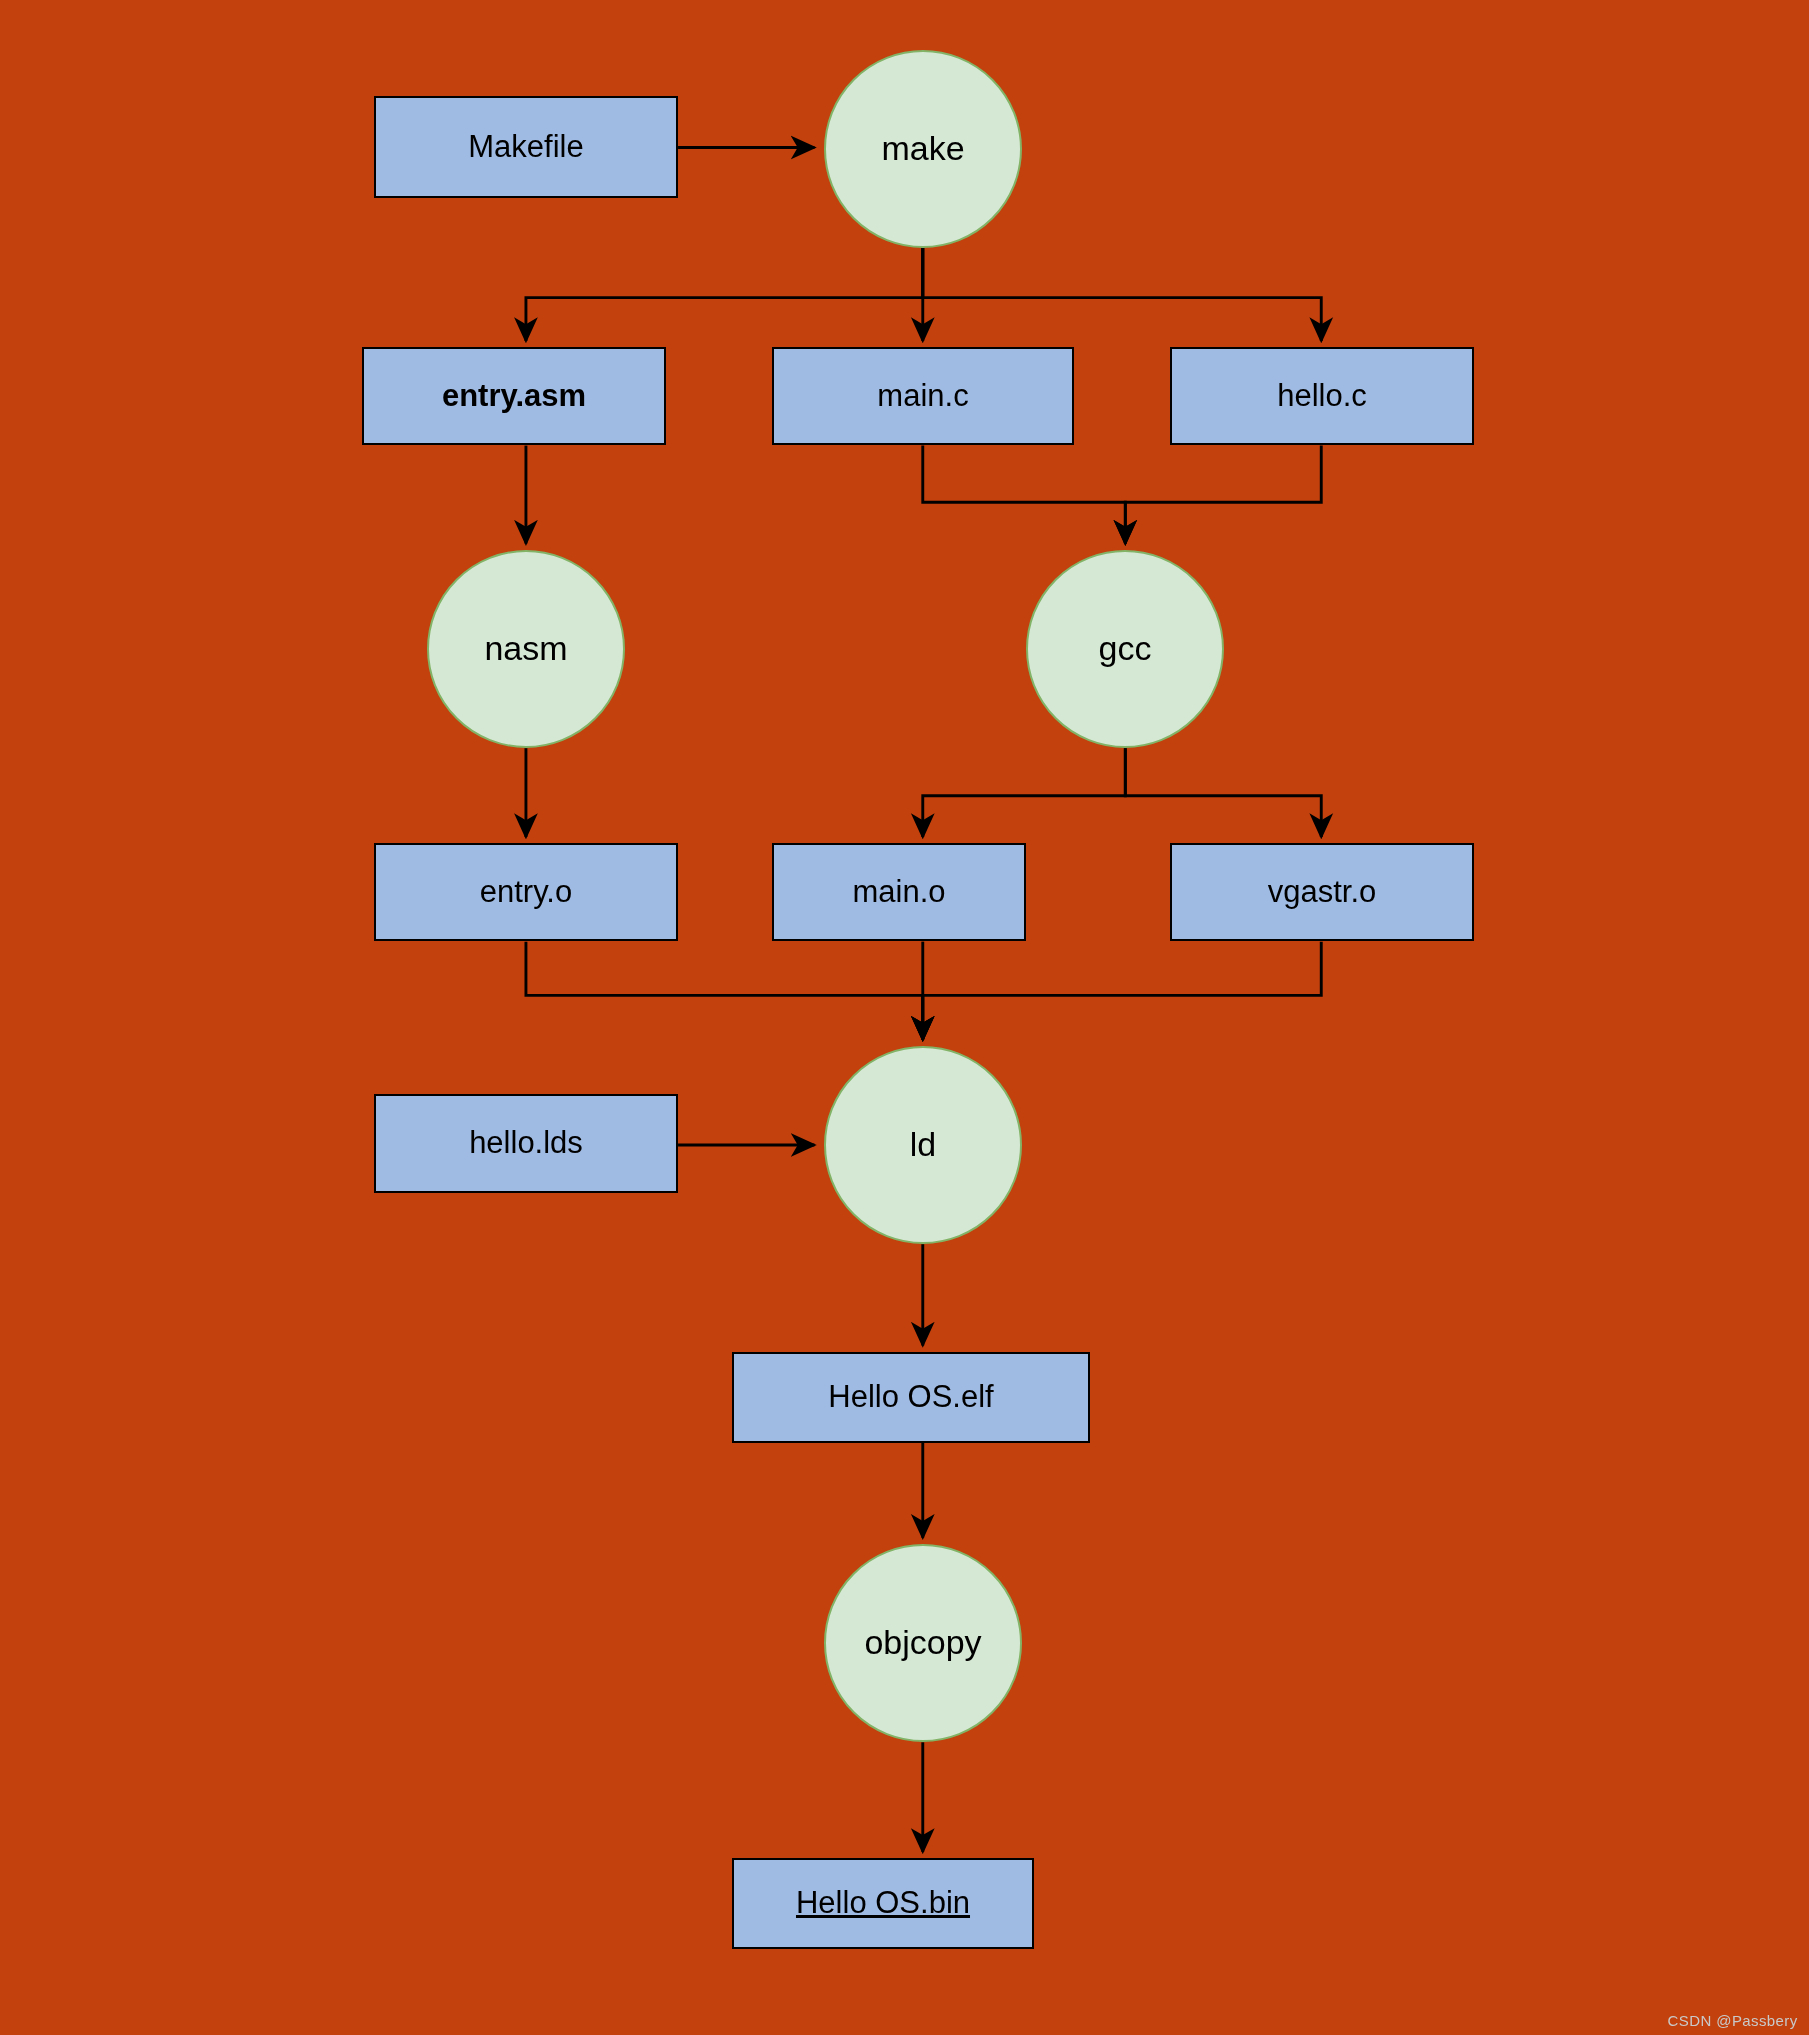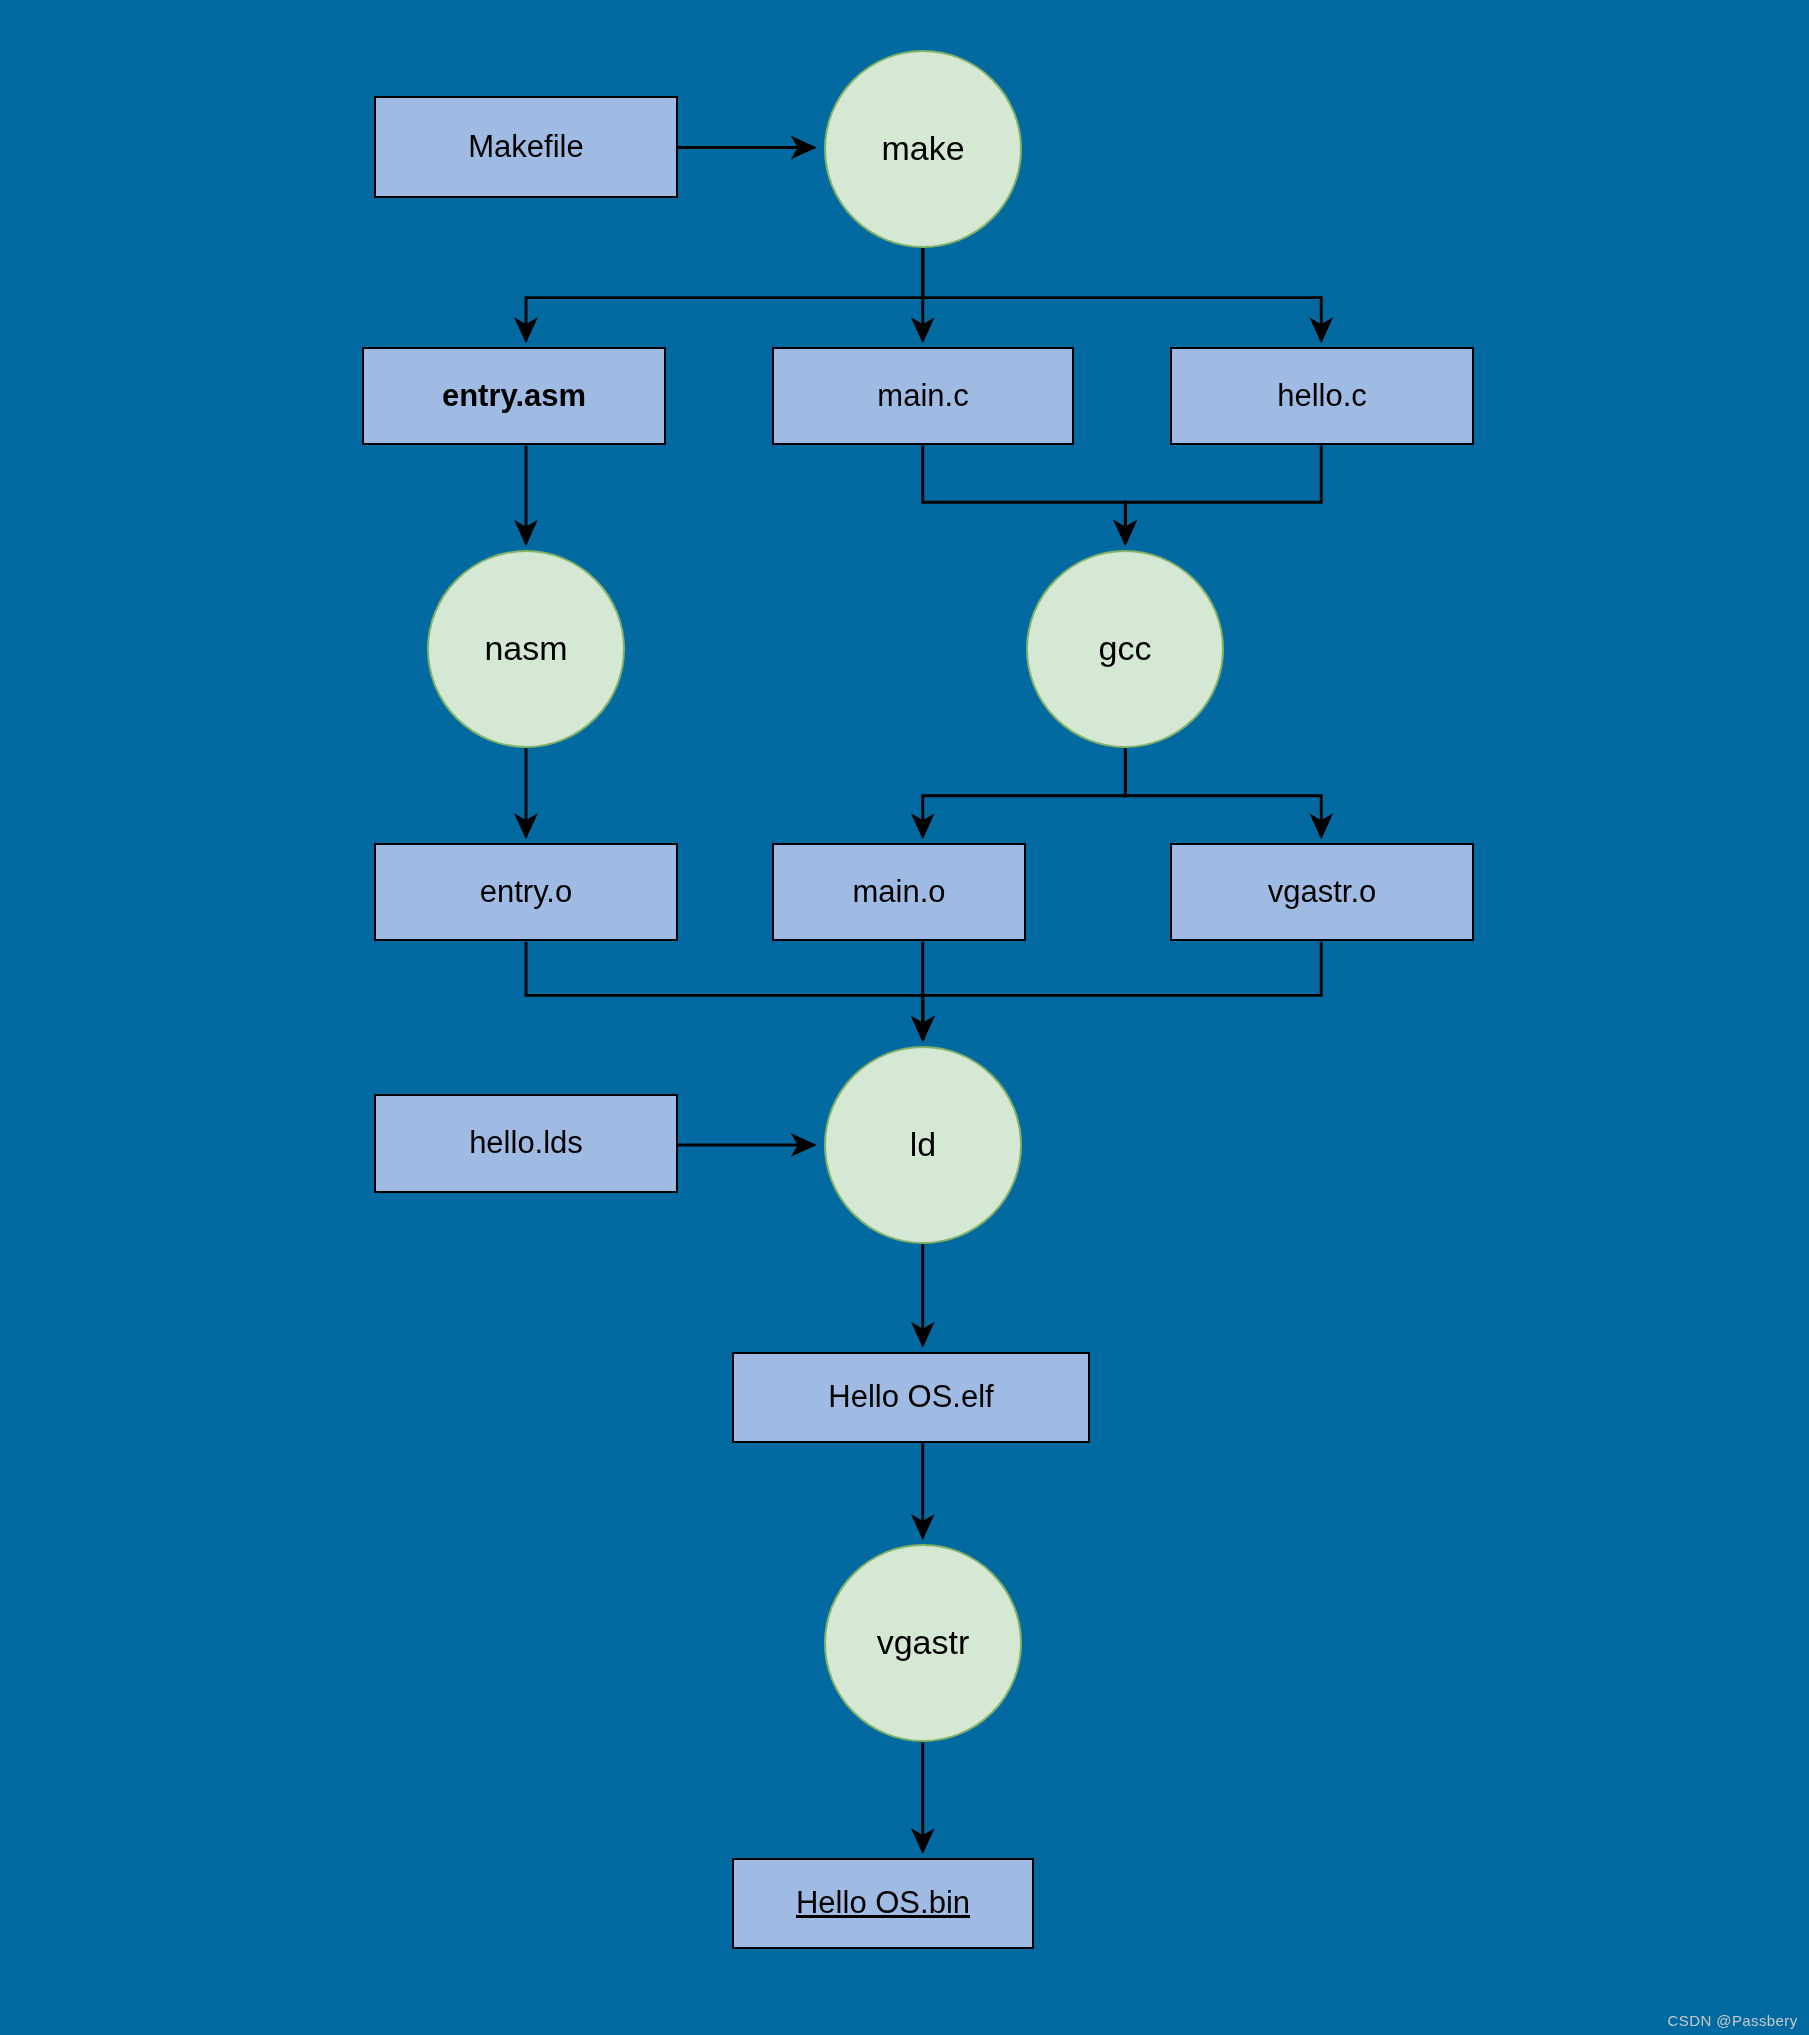--- a/index.html
+++ b/index.html
@@ -8,21 +8,21 @@
     padding: 0;
     background: #ffffff;
   }
   body {
     font-family: "Liberation Sans", sans-serif;
   }
   #stage {
     position: relative;
     width: 1810px;
     height: 2035px;
-    background: #0369a1;
+    background: #c2410c;
     overflow: hidden;
   }
   #edges {
     position: absolute;
     left: 0;
     top: 0;
     width: 1810px;
     height: 2035px;
     pointer-events: none;
   }
@@ -174,21 +174,21 @@
 
   <div class="node node-circle" id="node-ld">
     <span class="node-label">ld</span>
   </div>
 
   <div class="node node-box" id="node-hello-elf">
     <span class="node-label">Hello OS.elf</span>
   </div>
 
   <div class="node node-circle" id="node-objcopy">
-    <span class="node-label">vgastr</span>
+    <span class="node-label">objcopy</span>
   </div>
 
   <div class="node node-box" id="node-hello-bin">
     <span class="node-label">Hello OS.bin</span>
   </div>
 
   <div id="watermark">CSDN @Passbery</div>
 
 </div>
 

